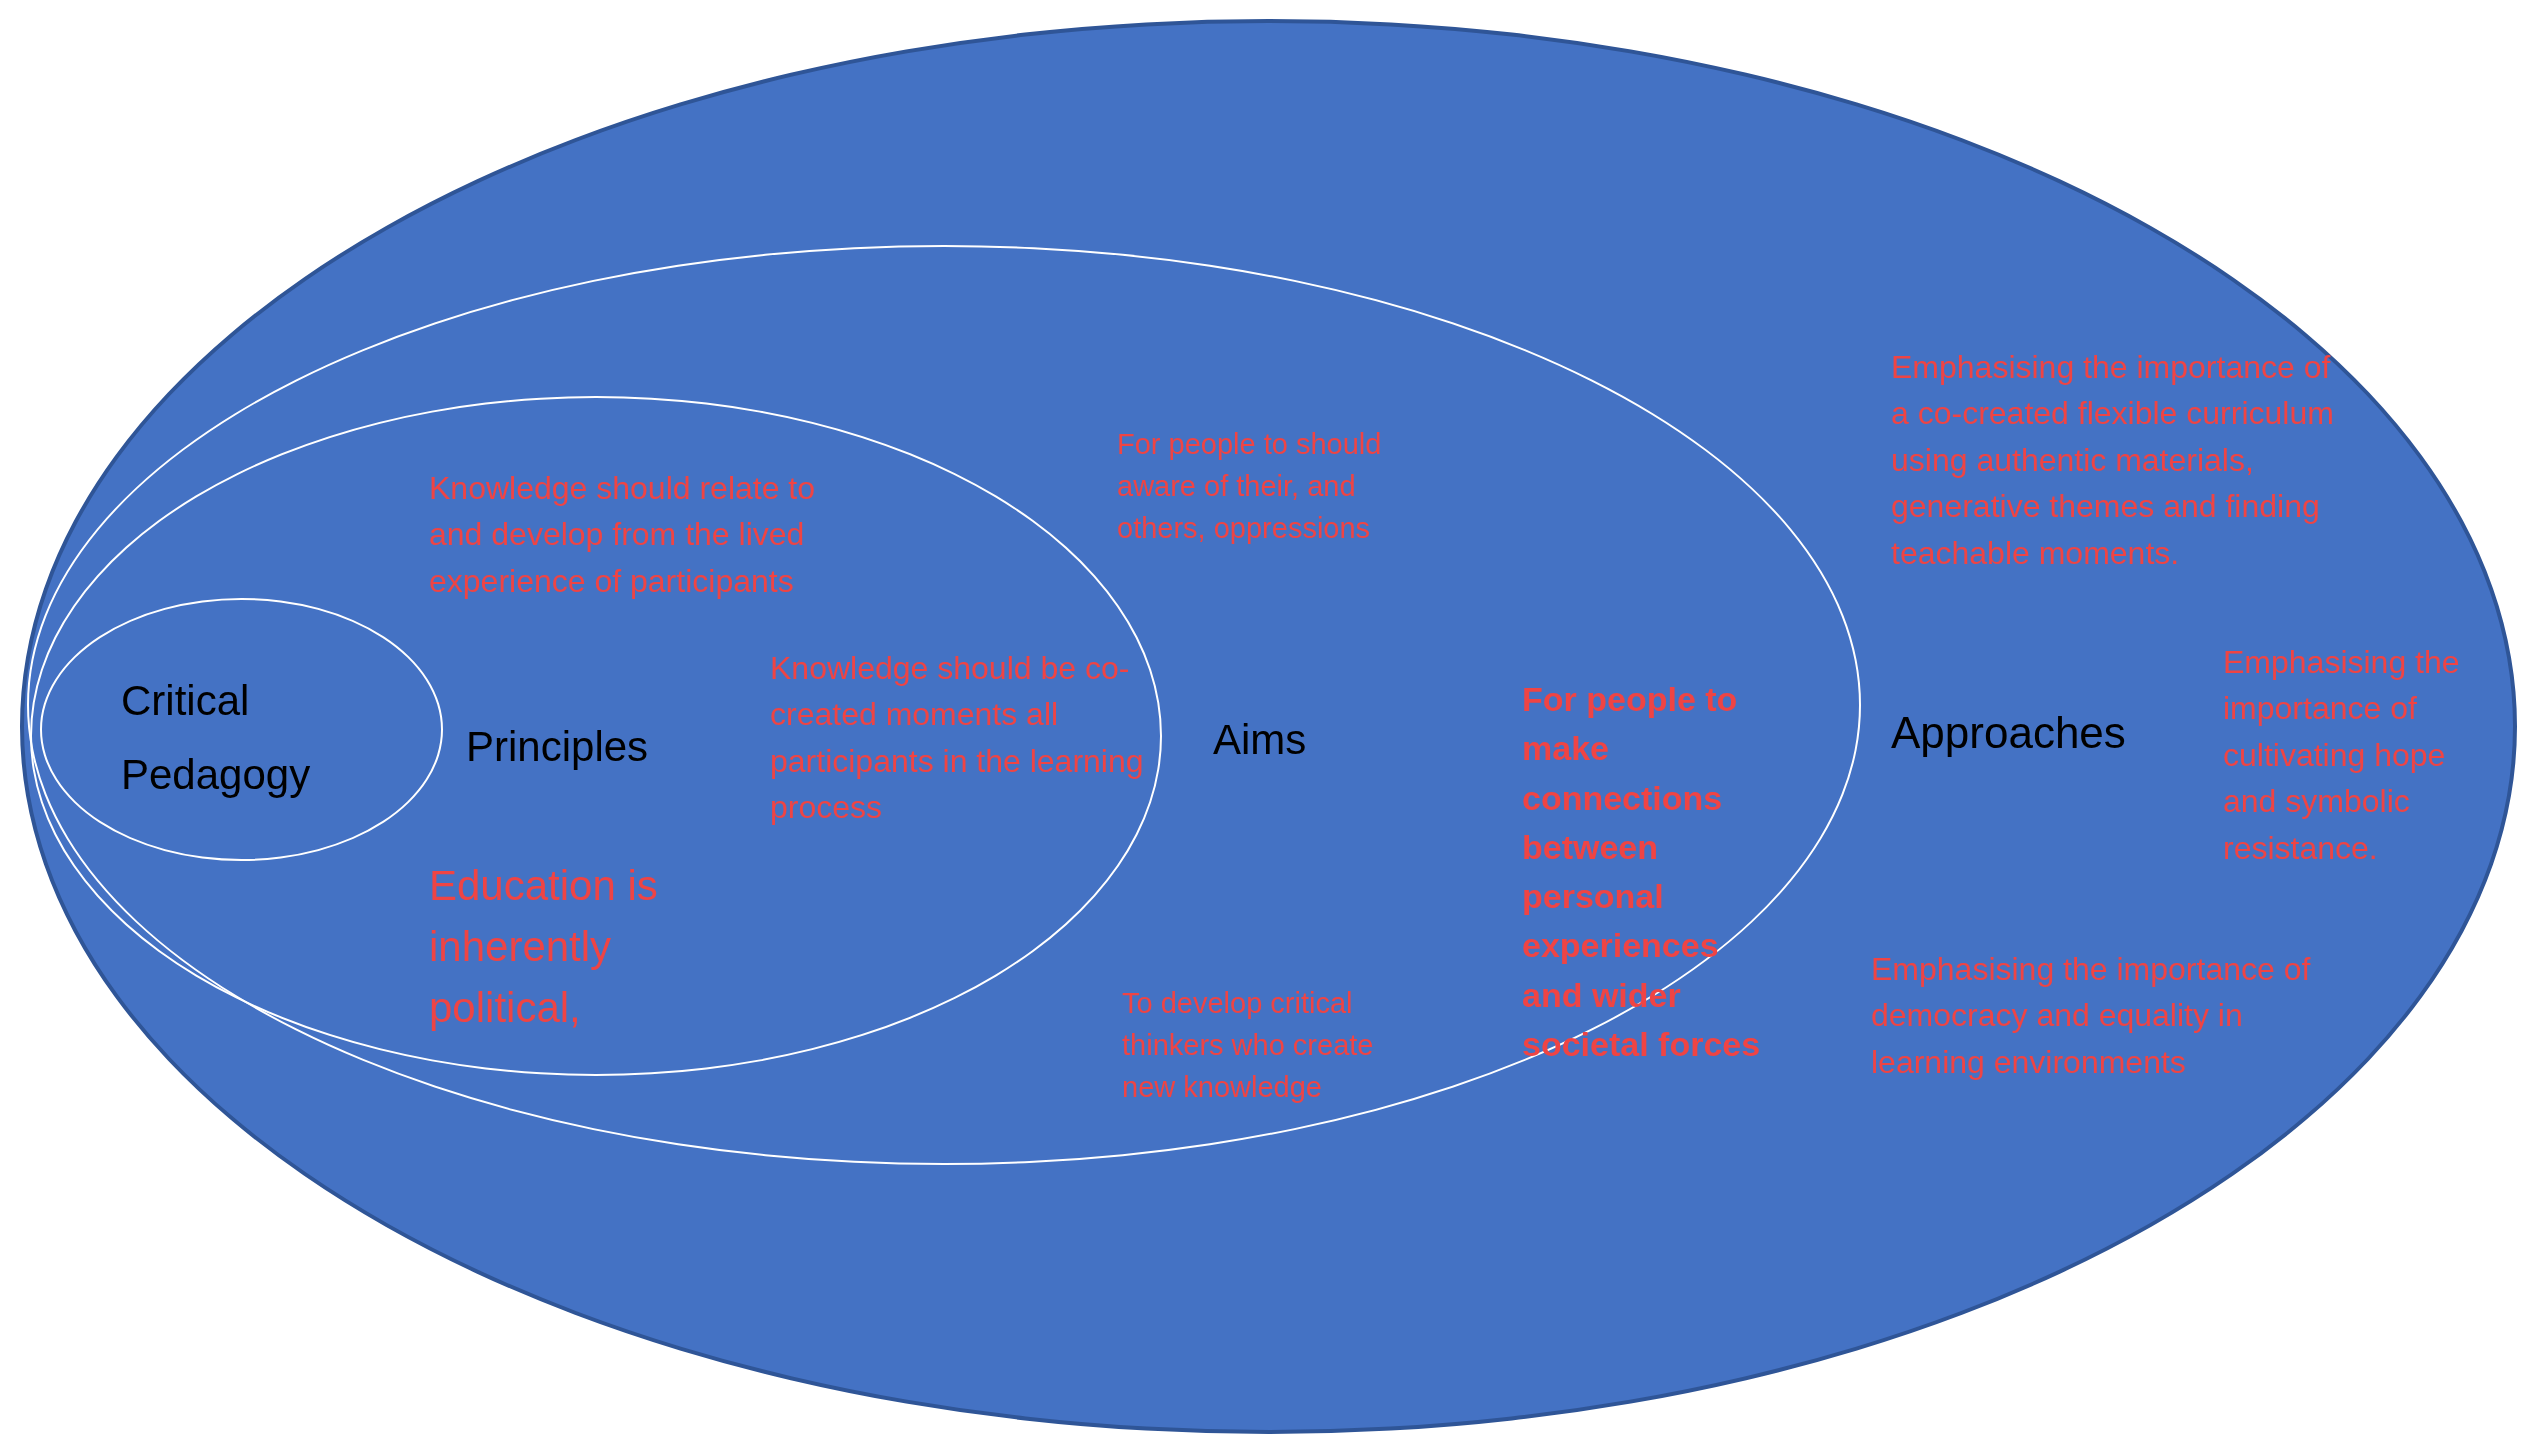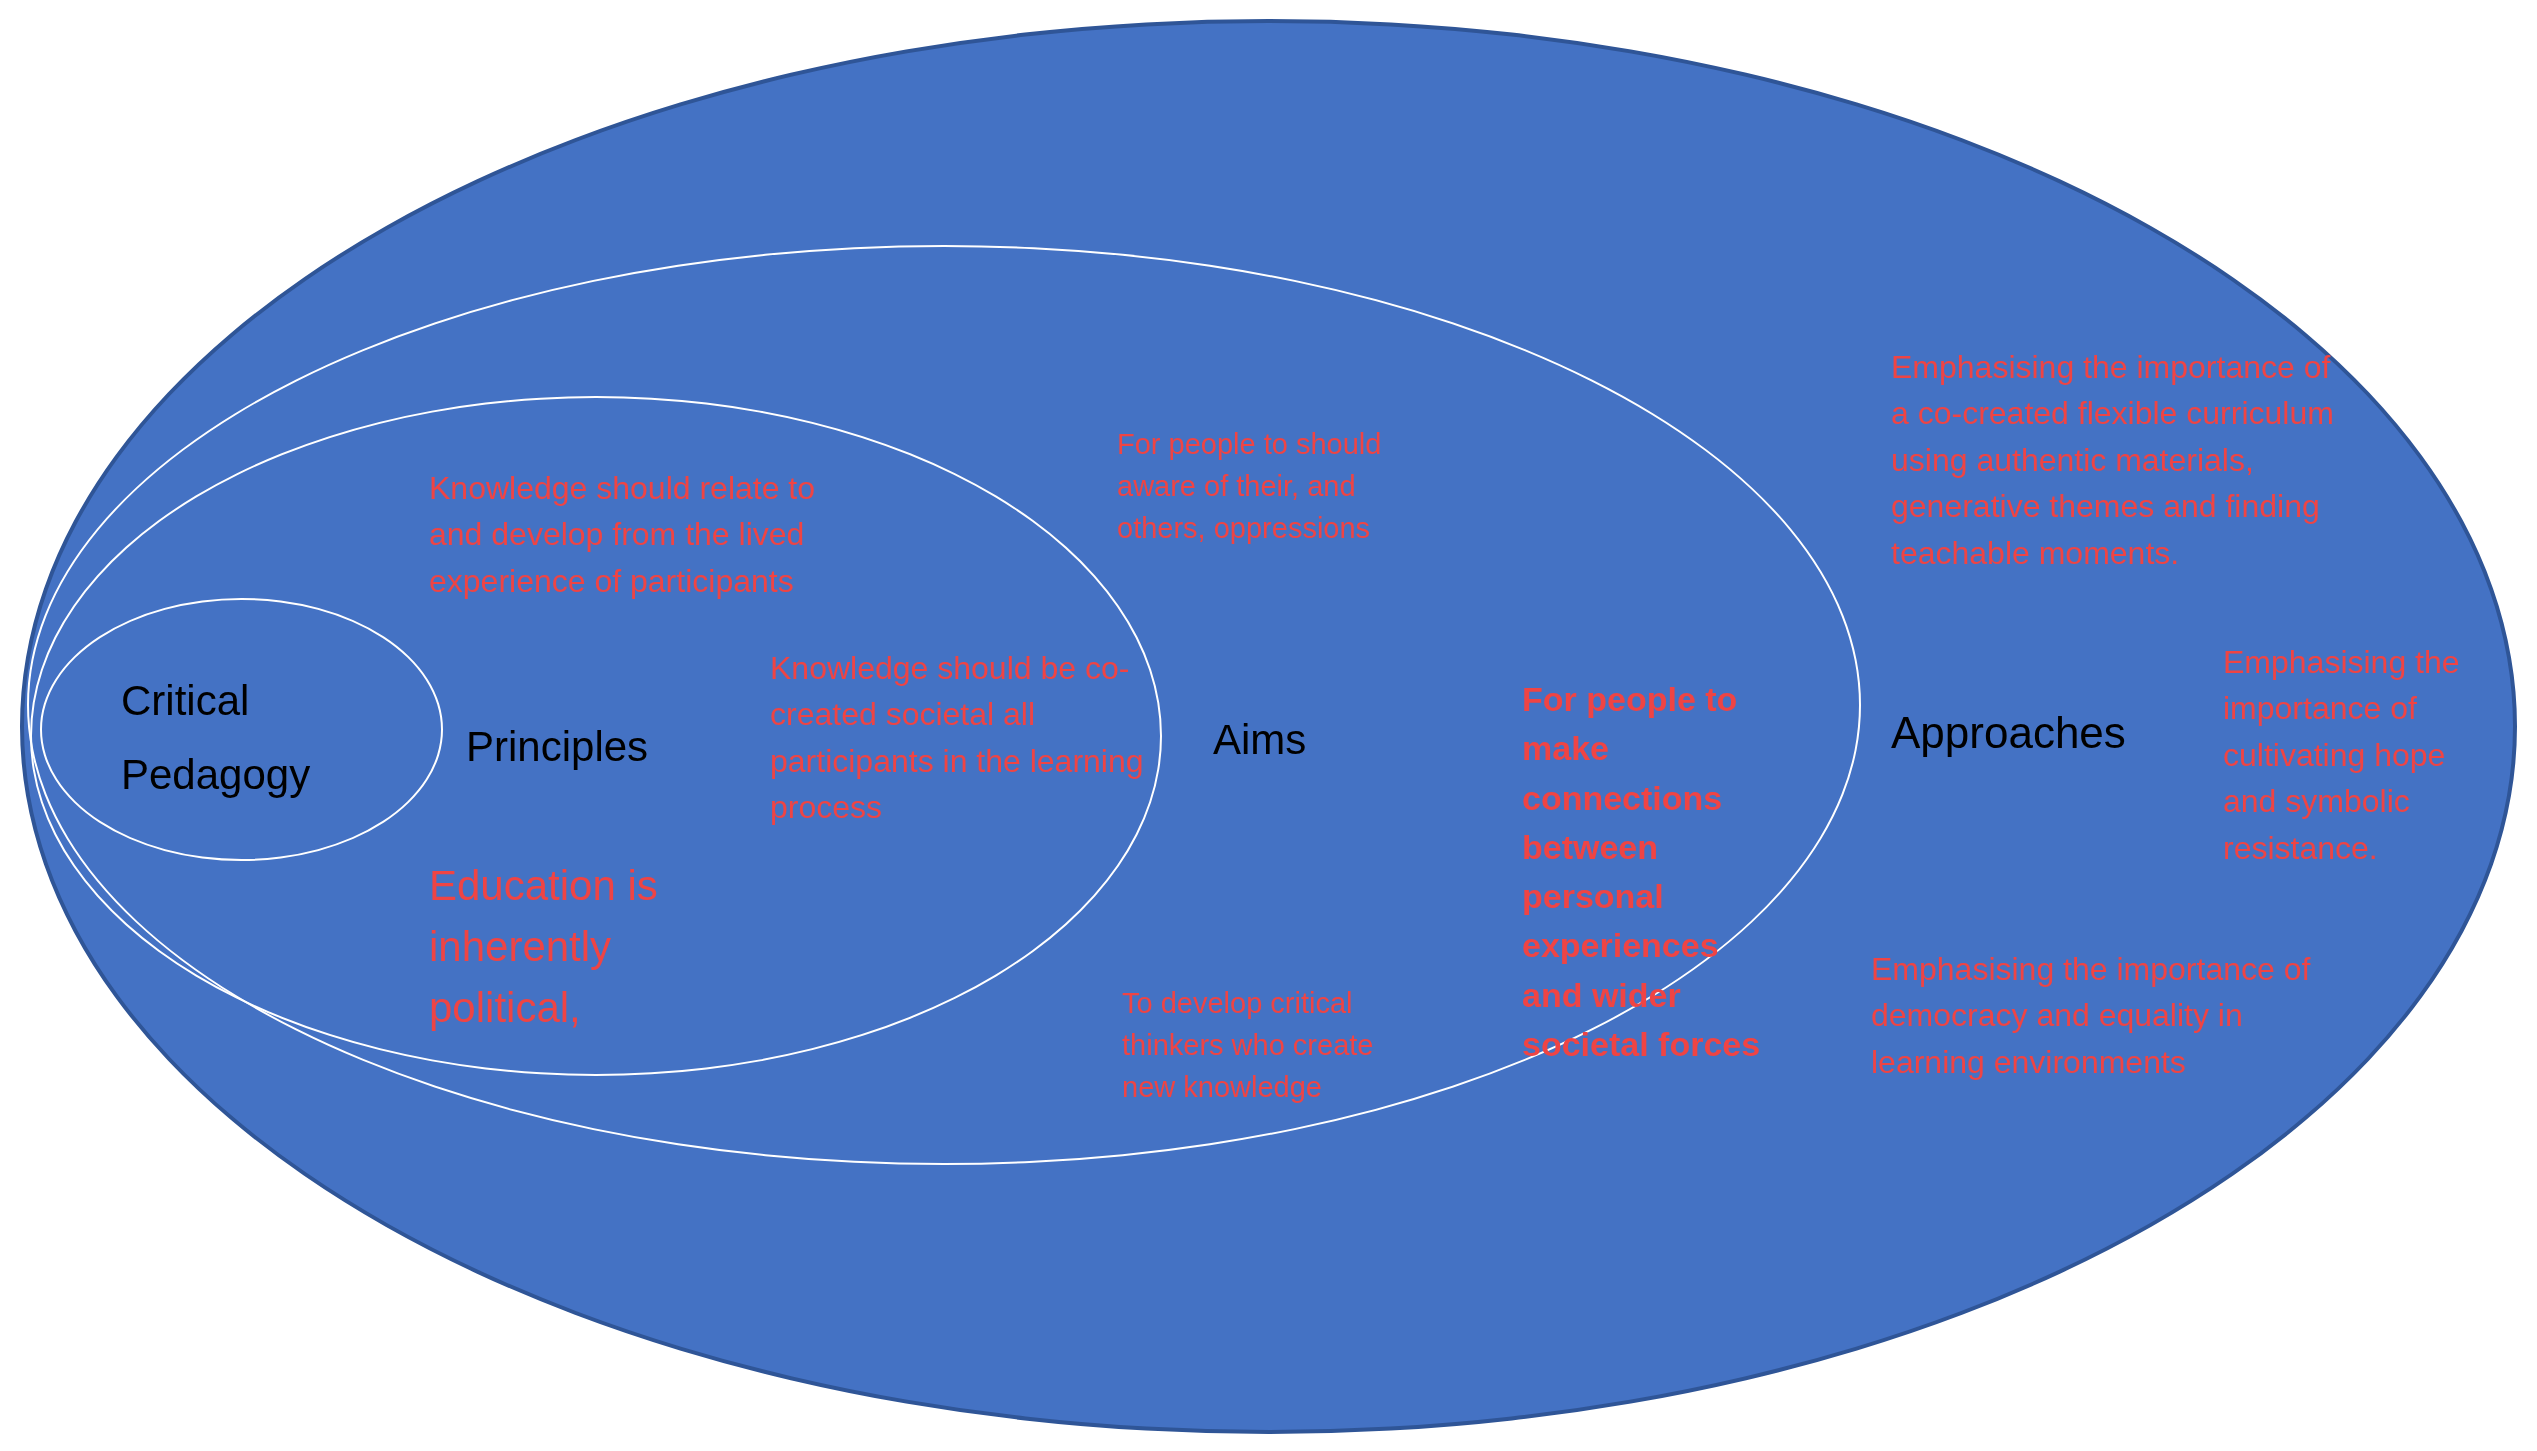--- a/index.html
+++ b/index.html
@@ -89,21 +89,21 @@
   <div class="ring-label" id="lbl-critical-pedagogy">Critical Pedagogy</div>
 
   <div class="ring-label" id="lbl-principles">Principles</div>
 
   <div class="ring-label" id="lbl-aims">Aims</div>
 
   <div class="ring-label" id="lbl-approaches">Approaches</div>
 
   <div class="note" id="note-principles-0">Knowledge should relate to and develop from the lived experience of participants</div>
 
-  <div class="note" id="note-principles-1">Knowledge should be co-created societal all participants in the learning process</div>
+  <div class="note" id="note-principles-1">Knowledge should be co-created moments all participants in the learning process</div>
 
   <div class="note" id="note-principles-2">Education is inherently political,</div>
 
   <div class="note" id="note-aims-0">For people to should aware of their, and others, oppressions</div>
 
   <div class="note" id="note-aims-1">For people to make connections between personal experiences and wider societal forces</div>
 
   <div class="note" id="note-aims-2">To develop critical thinkers who create new knowledge</div>
 
   <div class="note" id="note-approaches-0">Emphasising  the importance of a co-created flexible curriculum using authentic materials, generative themes and finding teachable moments.</div>

